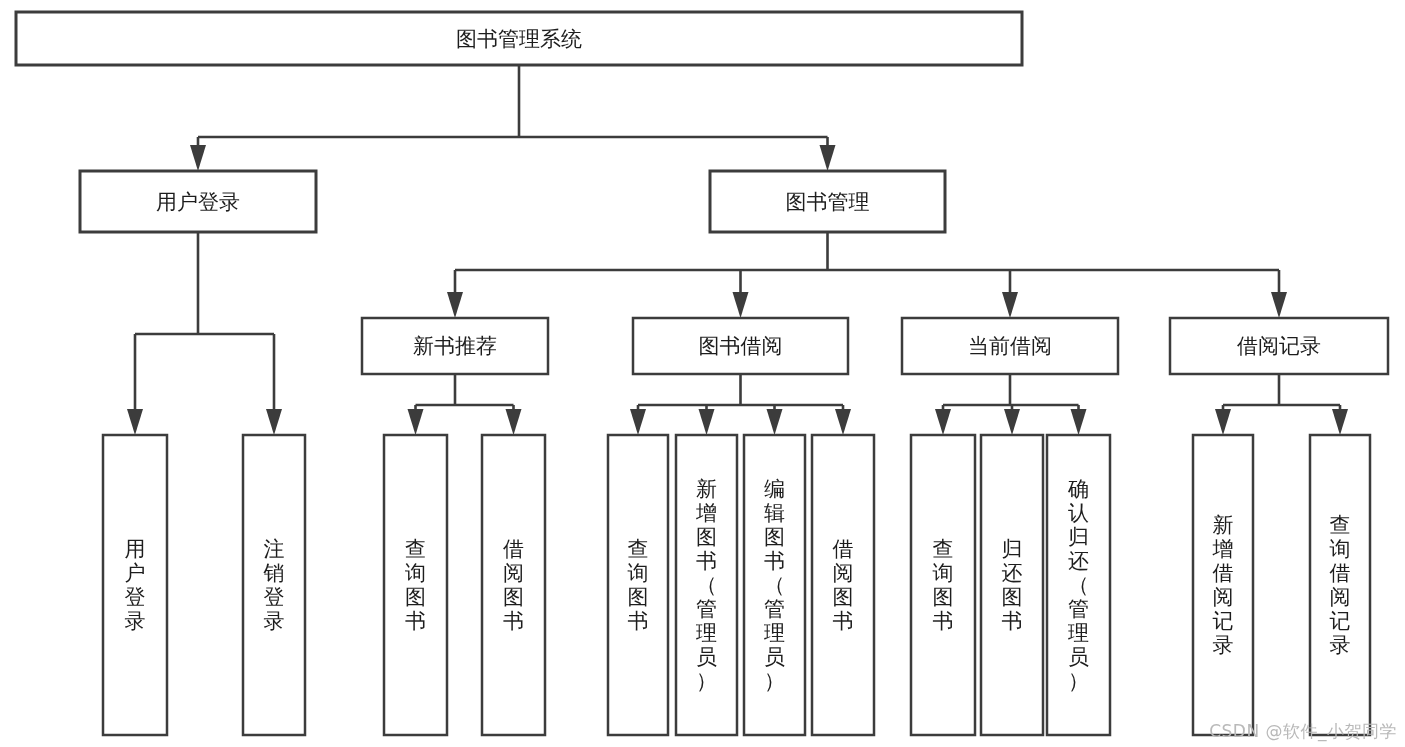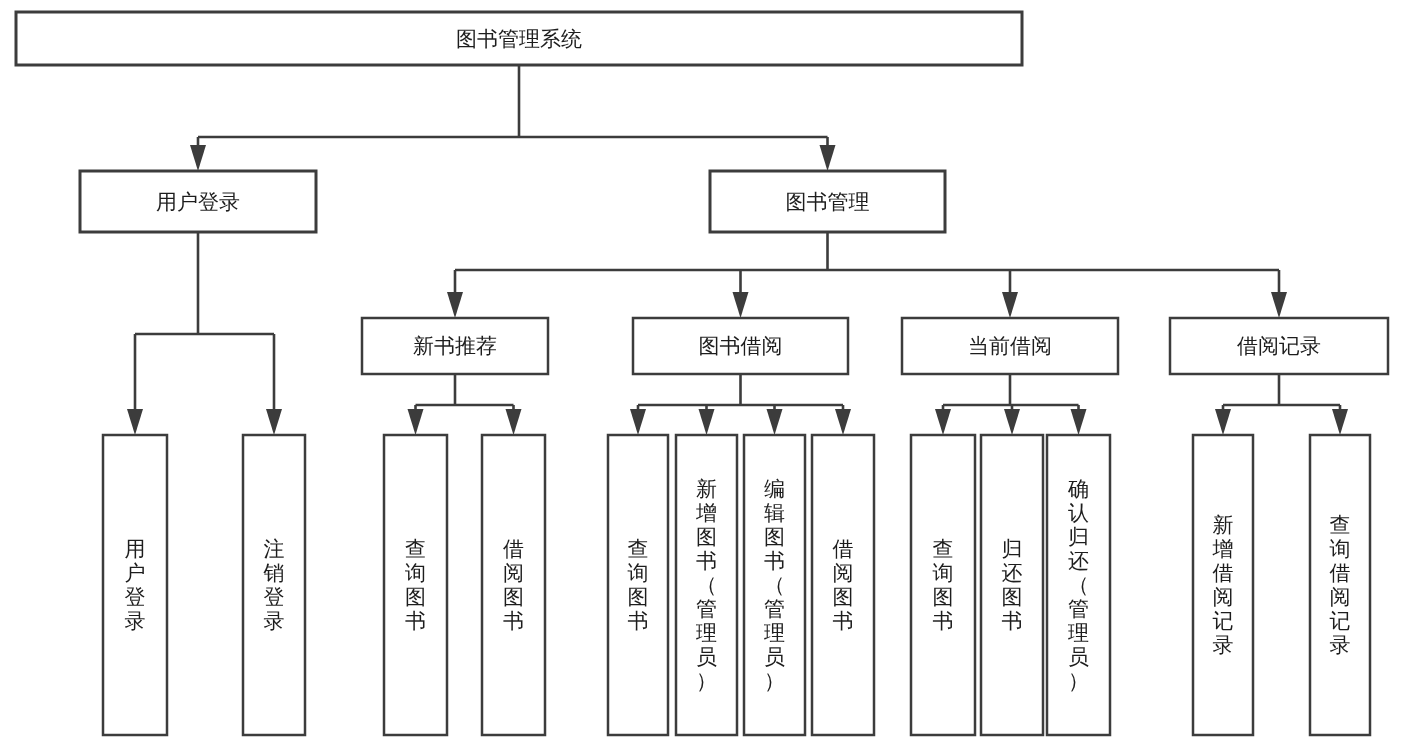--- a/index.html
+++ b/index.html
@@ -219,13 +219,14 @@
         <g>
           <rect x="1193" y="435" width="60" height="300" class="node-rect thin"></rect>
           <text x="1223" y="531.72" class="node-label-v"><tspan x="1223" dy="0">新</tspan><tspan x="1223" dy="24">增</tspan><tspan x="1223" dy="24">借</tspan><tspan x="1223" dy="24">阅</tspan><tspan x="1223" dy="24">记</tspan><tspan x="1223" dy="24">录</tspan></text>
         </g>
         <g>
           <rect x="1310" y="435" width="60" height="300" class="node-rect thin"></rect>
           <text x="1340" y="531.72" class="node-label-v"><tspan x="1340" dy="0">查</tspan><tspan x="1340" dy="24">询</tspan><tspan x="1340" dy="24">借</tspan><tspan x="1340" dy="24">阅</tspan><tspan x="1340" dy="24">记</tspan><tspan x="1340" dy="24">录</tspan></text>
         </g>
       </g>
   </svg>
+  <div class="watermark">CSDN @软件_小贺同学</div>
 </div>
 
 </body></html>

